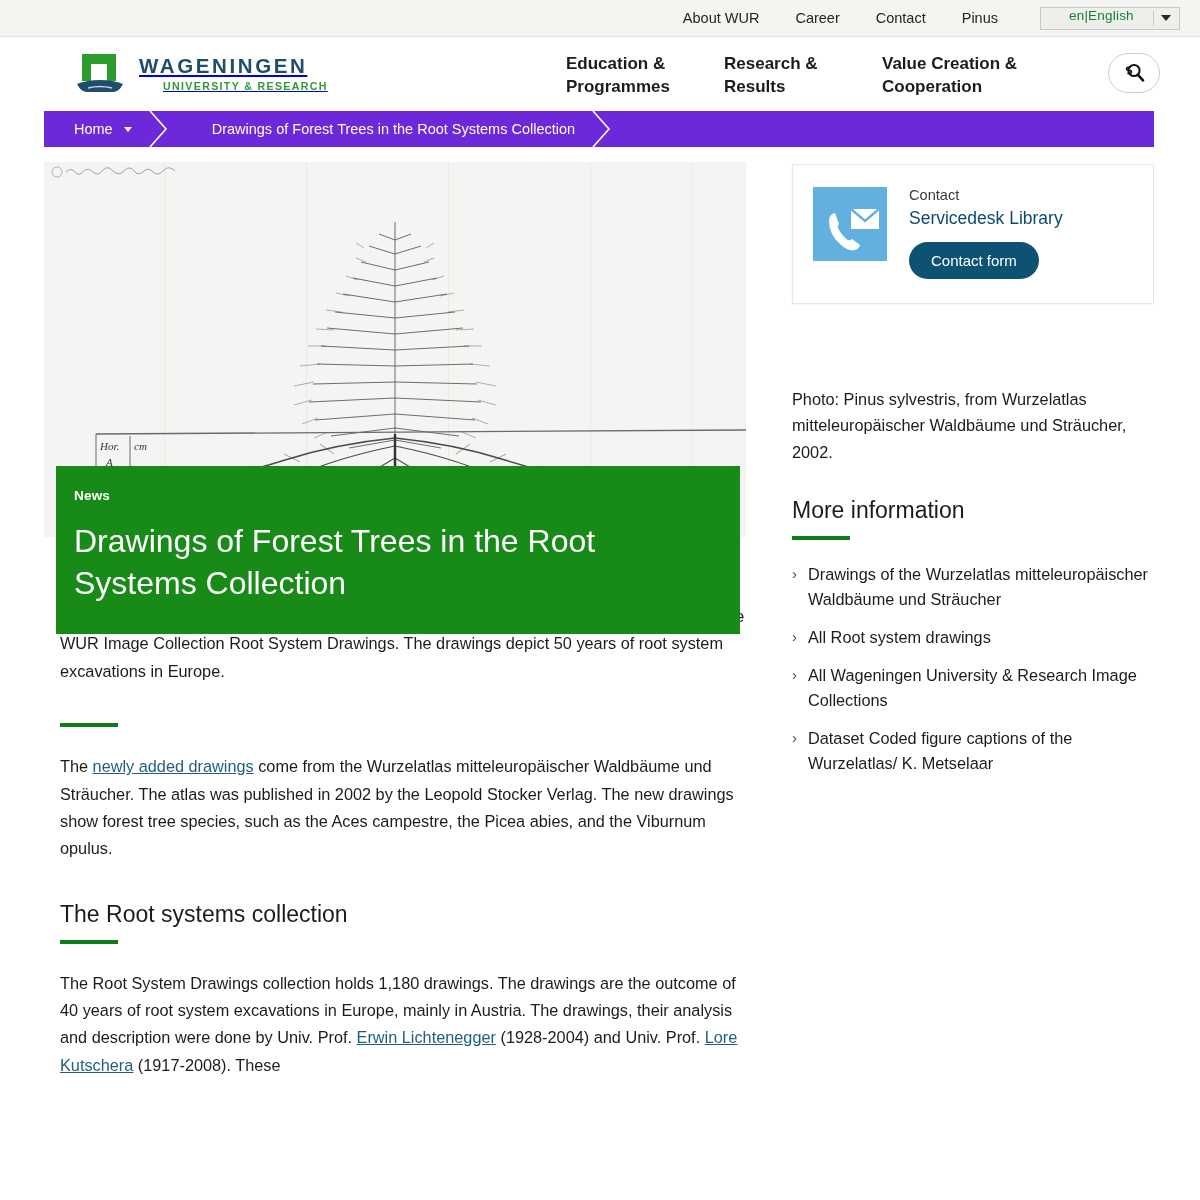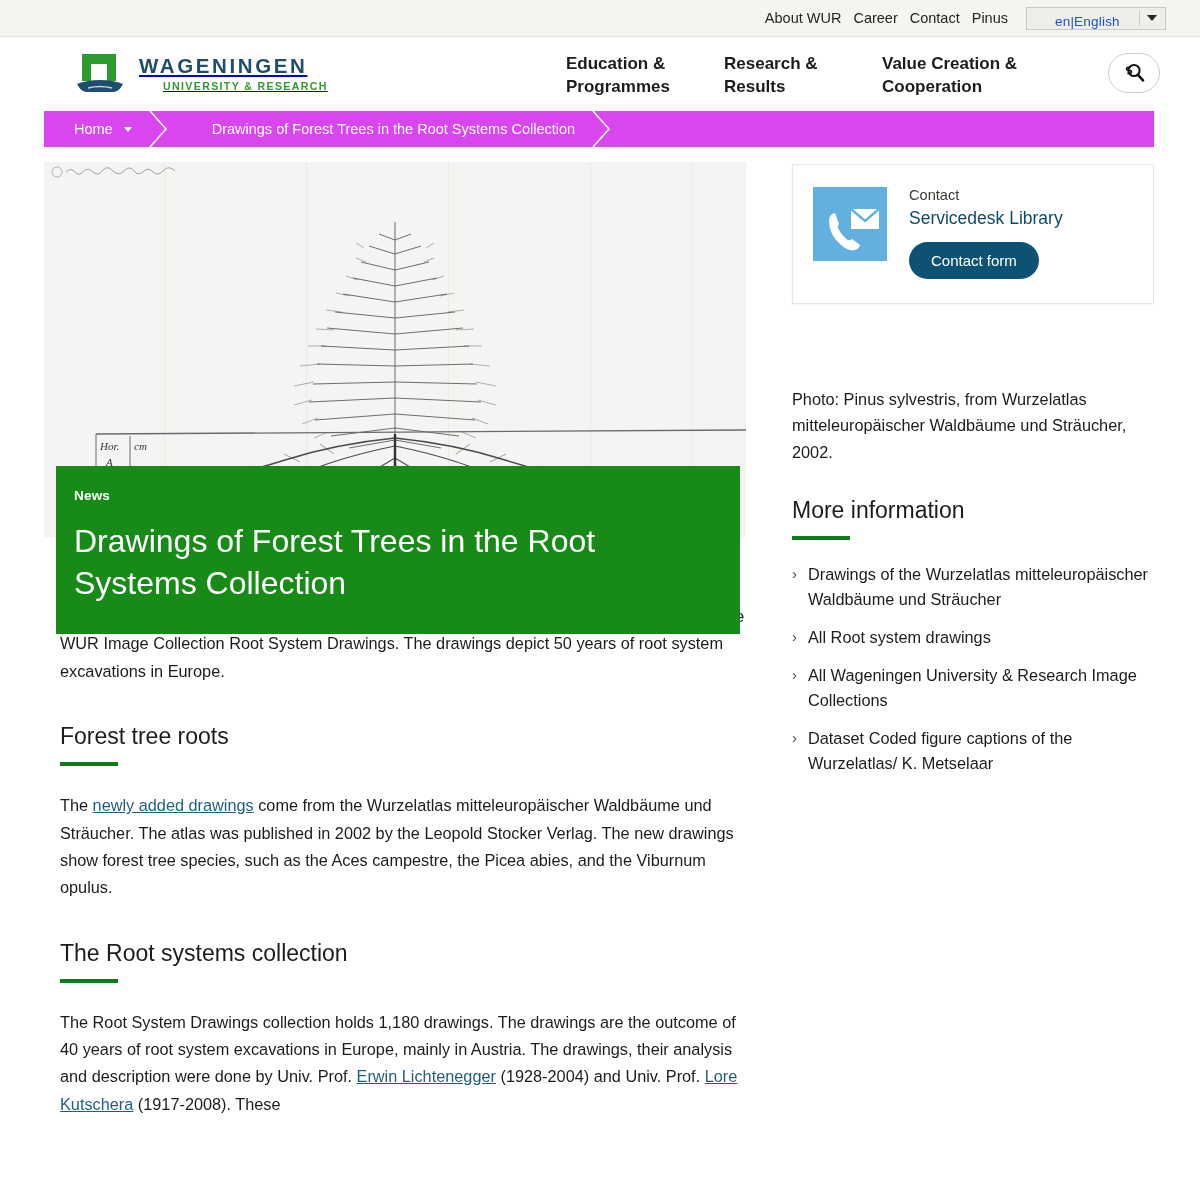--- a/index.html
+++ b/index.html
@@ -14,38 +14,38 @@
   }
 
   
   .utility-bar {
     height: 37px;
     background: #f4f4f1;
     border-bottom: 1px solid #e4e4df;
     display: flex;
     align-items: center;
     justify-content: flex-end;
-    padding-right: 34px;
-    gap: 12px;
+    padding-right: 20px;
+    gap: 36px;
   }
   .utility-link {
     font-size: 14.5px;
     color: #26261f;
     text-decoration: none;
     white-space: nowrap;
   }
   .lang-select {
     display: flex;
-    align-items: flex-end;
+    align-items: flex-start;
     width: 140px;
     height: 23px;
     background: #eeeeea;
     border: 1px solid #c9c9c2;
     font-size: 13.5px;
-    color: #1d4ed8;
+    color: #15803d;
     padding: 0 0 0 0;
     position: relative;
     margin-left: 6px;
   }
   .lang-select .lang-value { padding-left: 28px; letter-spacing: .2px; }
   .lang-select .lang-divider {
     position: absolute; right: 25px; top: 3px; bottom: 3px;
     width: 1px; background: #c9c9c2;
   }
   .lang-select .caret {
@@ -93,21 +93,21 @@
     border: 1px solid #cfcfc9;
     border-radius: 20px;
     background: #fff;
     display: flex; align-items: center; justify-content: center;
     cursor: pointer;
   }
 
   
   .breadcrumb {
     height: 36px;
-    background: #d946ef;
+    background: #6d28d9;
     margin: 0 46px 0 44px;
     display: flex;
     align-items: center;
     position: relative;
     overflow: hidden;
   }
   .crumb {
     display: flex; align-items: center; gap: 9px;
     color: #ffffff; font-size: 14.5px; text-decoration: none;
     padding-left: 30px;
@@ -380,21 +380,20 @@
       <div class="hero-overlay">
         <div class="hero-kicker">News</div>
         <h1 class="hero-title">Drawings of Forest Trees in the Root Systems Collection</h1>
       </div>
     </div>
 
     <div class="article">
       <div class="article-date">December 9, 2021</div>
       <p class="lead">One hundred and eighty drawings of European forest trees and shrubs have been added to the WUR Image Collection Root System Drawings. The drawings depict 50 years of root system excavations in Europe.</p>
 
-      <h2 class="sec-head">Forest tree roots</h2>
       <div class="sec-rule"></div>
       <p class="body-p"><span>The </span><a class="ilink" href="#">newly added drawings</a><span> come from the Wurzelatlas mitteleuropäischer Waldbäume und Sträucher. The atlas was published in 2002 by the Leopold Stocker Verlag. The new drawings show forest tree species, such as the Aces campestre, the Picea abies, and the Viburnum opulus.</span></p>
 
       <h2 class="sec-head">The Root systems collection</h2>
       <div class="sec-rule"></div>
       <p class="body-p"><span>The Root System Drawings collection holds 1,180 drawings. The drawings are the outcome of 40 years of root system excavations in Europe, mainly in Austria. The drawings, their analysis and description were done by Univ. Prof. </span><a class="ilink" href="#">Erwin Lichtenegger</a><span> (1928-2004) and Univ. Prof. </span><a class="ilink" href="#">Lore Kutschera</a><span> (1917-2008). These</span></p>
     </div>
   </div>
 
   <div class="col-side">

